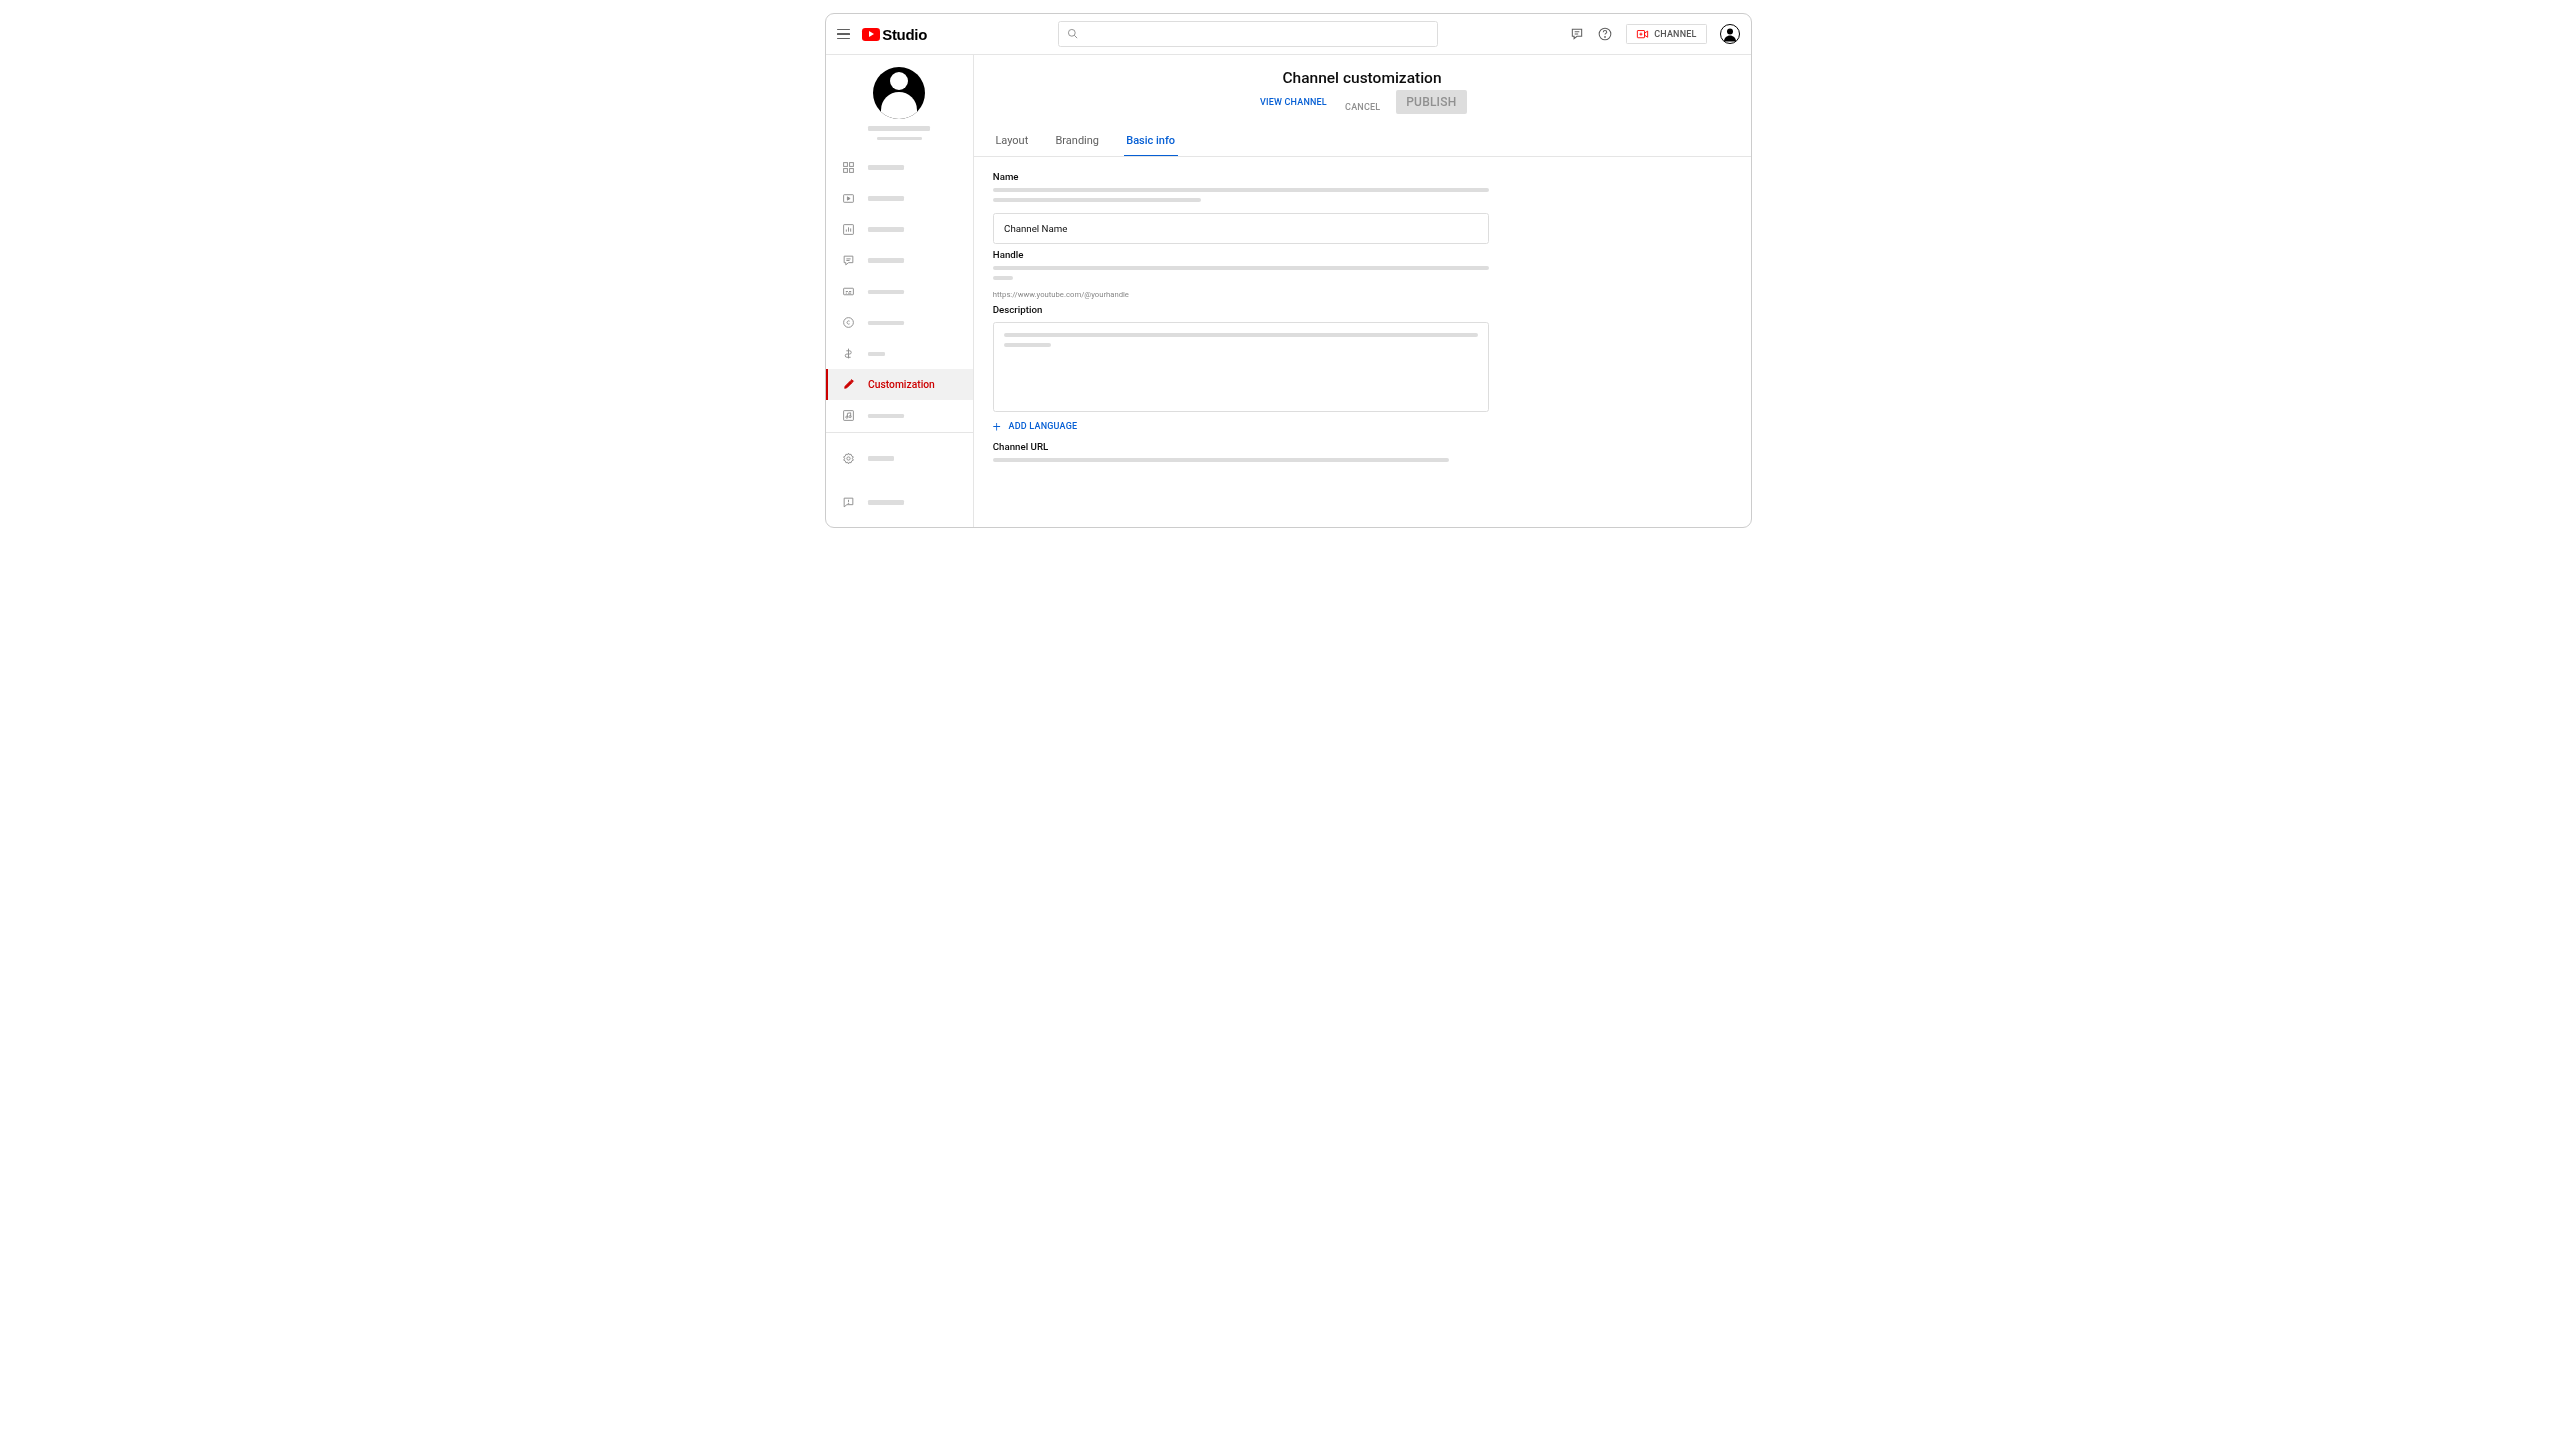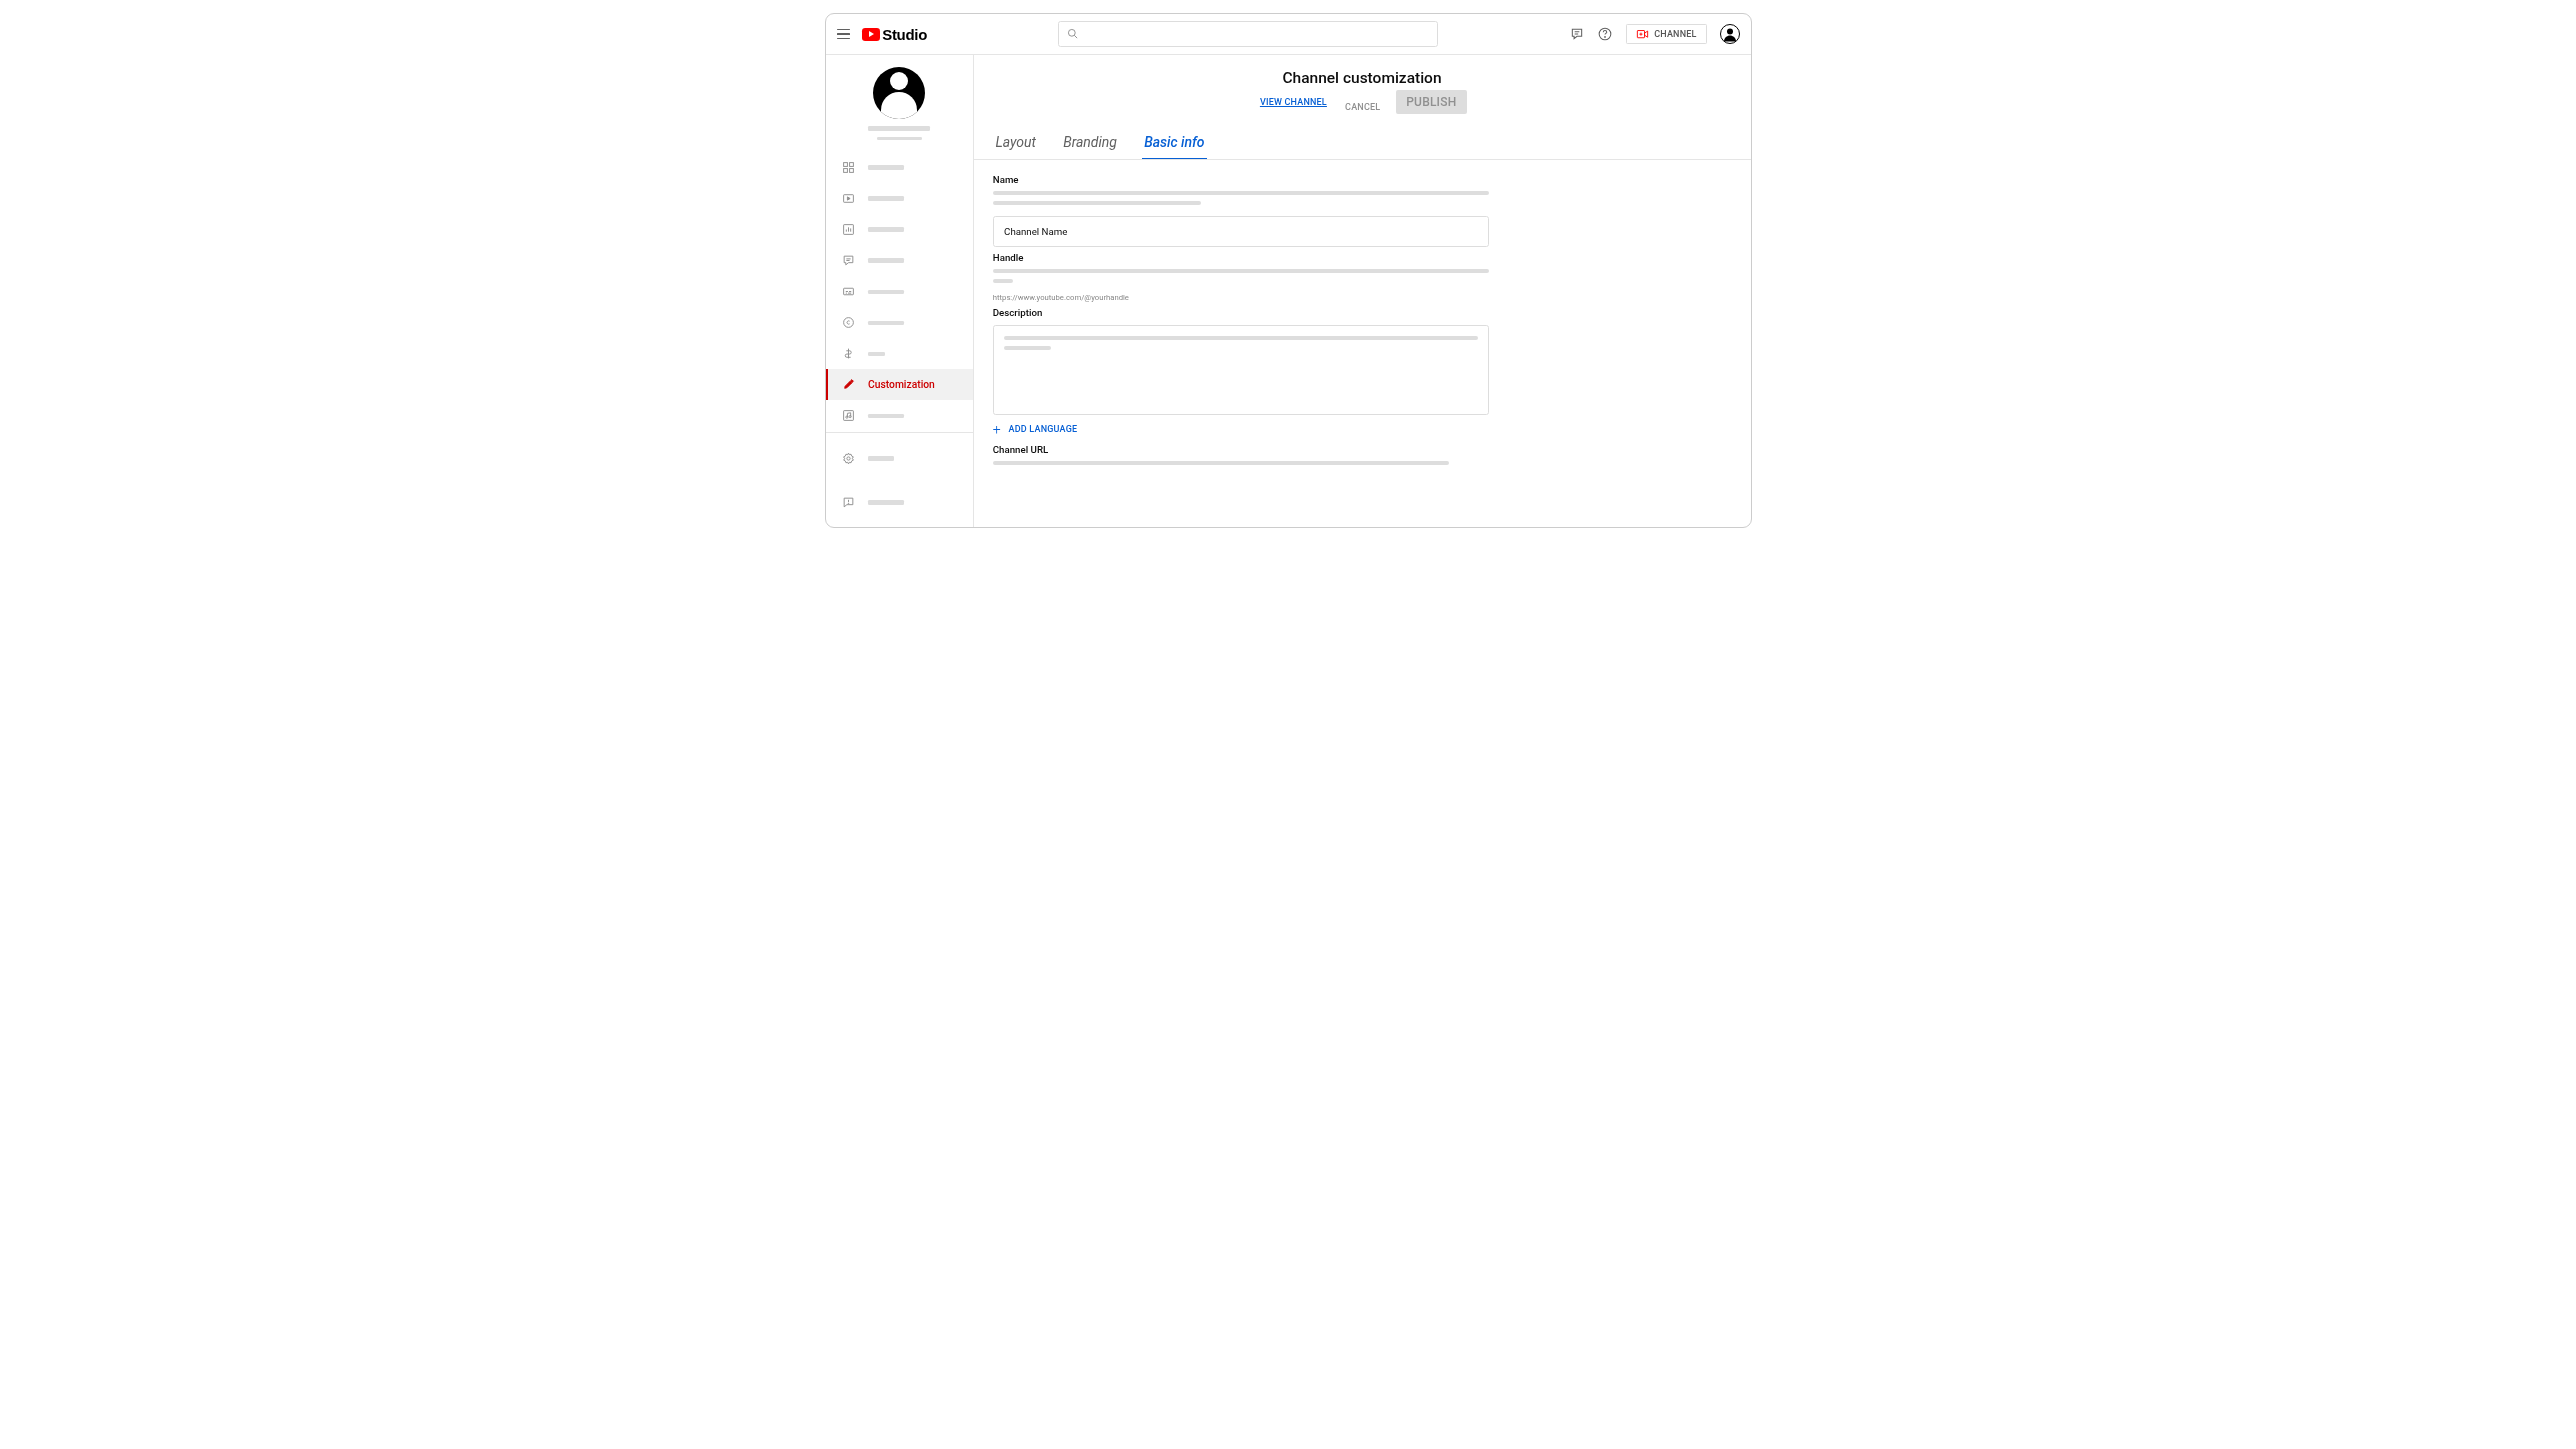--- a/index.html
+++ b/index.html
@@ -41,25 +41,25 @@
   .si-icon svg { width:13px; height:13px; stroke:#909090; fill:none; stroke-width:1.8;}
   .sidebar-bottom { border-top:0.6px solid #e5e5e5; padding-top:3.9px; margin-top:auto; padding-bottom:2.6px;}
   
   
   .main { flex:1; display:flex; flex-direction:column; }
   .main-header { padding: 14px 19.3px 0; border-bottom:0.6px solid #e5e5e5; }
   .title-row { display:flex; align-items:center; justify-content:space-between;flex-direction:column; }
   .page-title { font-size:15.5px; font-weight:500; color:#0d0d0d;}
   .action-buttons { display:flex; gap:13px; align-items:center;}
   .text-btn { font-size:9px; font-weight:500; letter-spacing:0.2px; cursor:pointer; padding:5.2px 2.6px;}
-  .blue { color:#065fd4;text-decoration:underline; }
+  .blue { color:#065fd4; }
   .grey { color:#909090;margin-top:10px; }
   .publish-btn { background:#ddd; color:#909090; padding:5.2px 10.3px; border-radius:1.9px; font-size:12px; font-weight:500; letter-spacing:0.2px;}
   .tabs { display:flex; gap:22px; margin-top:9px;}
-  .tab { padding: 7.7px 2.6px; font-size:14px; color:#606060; cursor:pointer; border-bottom:1.9px solid transparent;font-style:italic;}
+  .tab { padding: 7.7px 2.6px; font-size:11px; color:#606060; cursor:pointer; border-bottom:1.9px solid transparent;}
   .tab.active { color:#065fd4; border-bottom-color:#065fd4; font-weight:500;}
   
   .content { flex:1; padding: 14px 19.3px; overflow-y:auto; }
   .section { margin-bottom: 5px; max-width: 496px;}
   .section-label { font-size:9.7px; font-weight:500; color:#0d0d0d; margin-bottom: 6.4px;}
   .input-box { border:0.6px solid #ddd; border-radius:2.6px; padding: 9px 10.3px; font-size:9.7px; color:#0d0d0d; width:100%; background:#fff;}
   .handle-input-wrap { padding:2.6px; border-radius:3.9px; background: linear-gradient(90deg, #d946ef, #8b5cf6, #3b82f6);}
   .handle-input-wrap .input-box { border:none;}
   .hint { font-size:7.7px; color:#888; margin-top:5.2px;}
   .textarea-box { border:0.6px solid #ddd; border-radius:2.6px; padding: 10.3px; min-height:90px; width:100%;}

